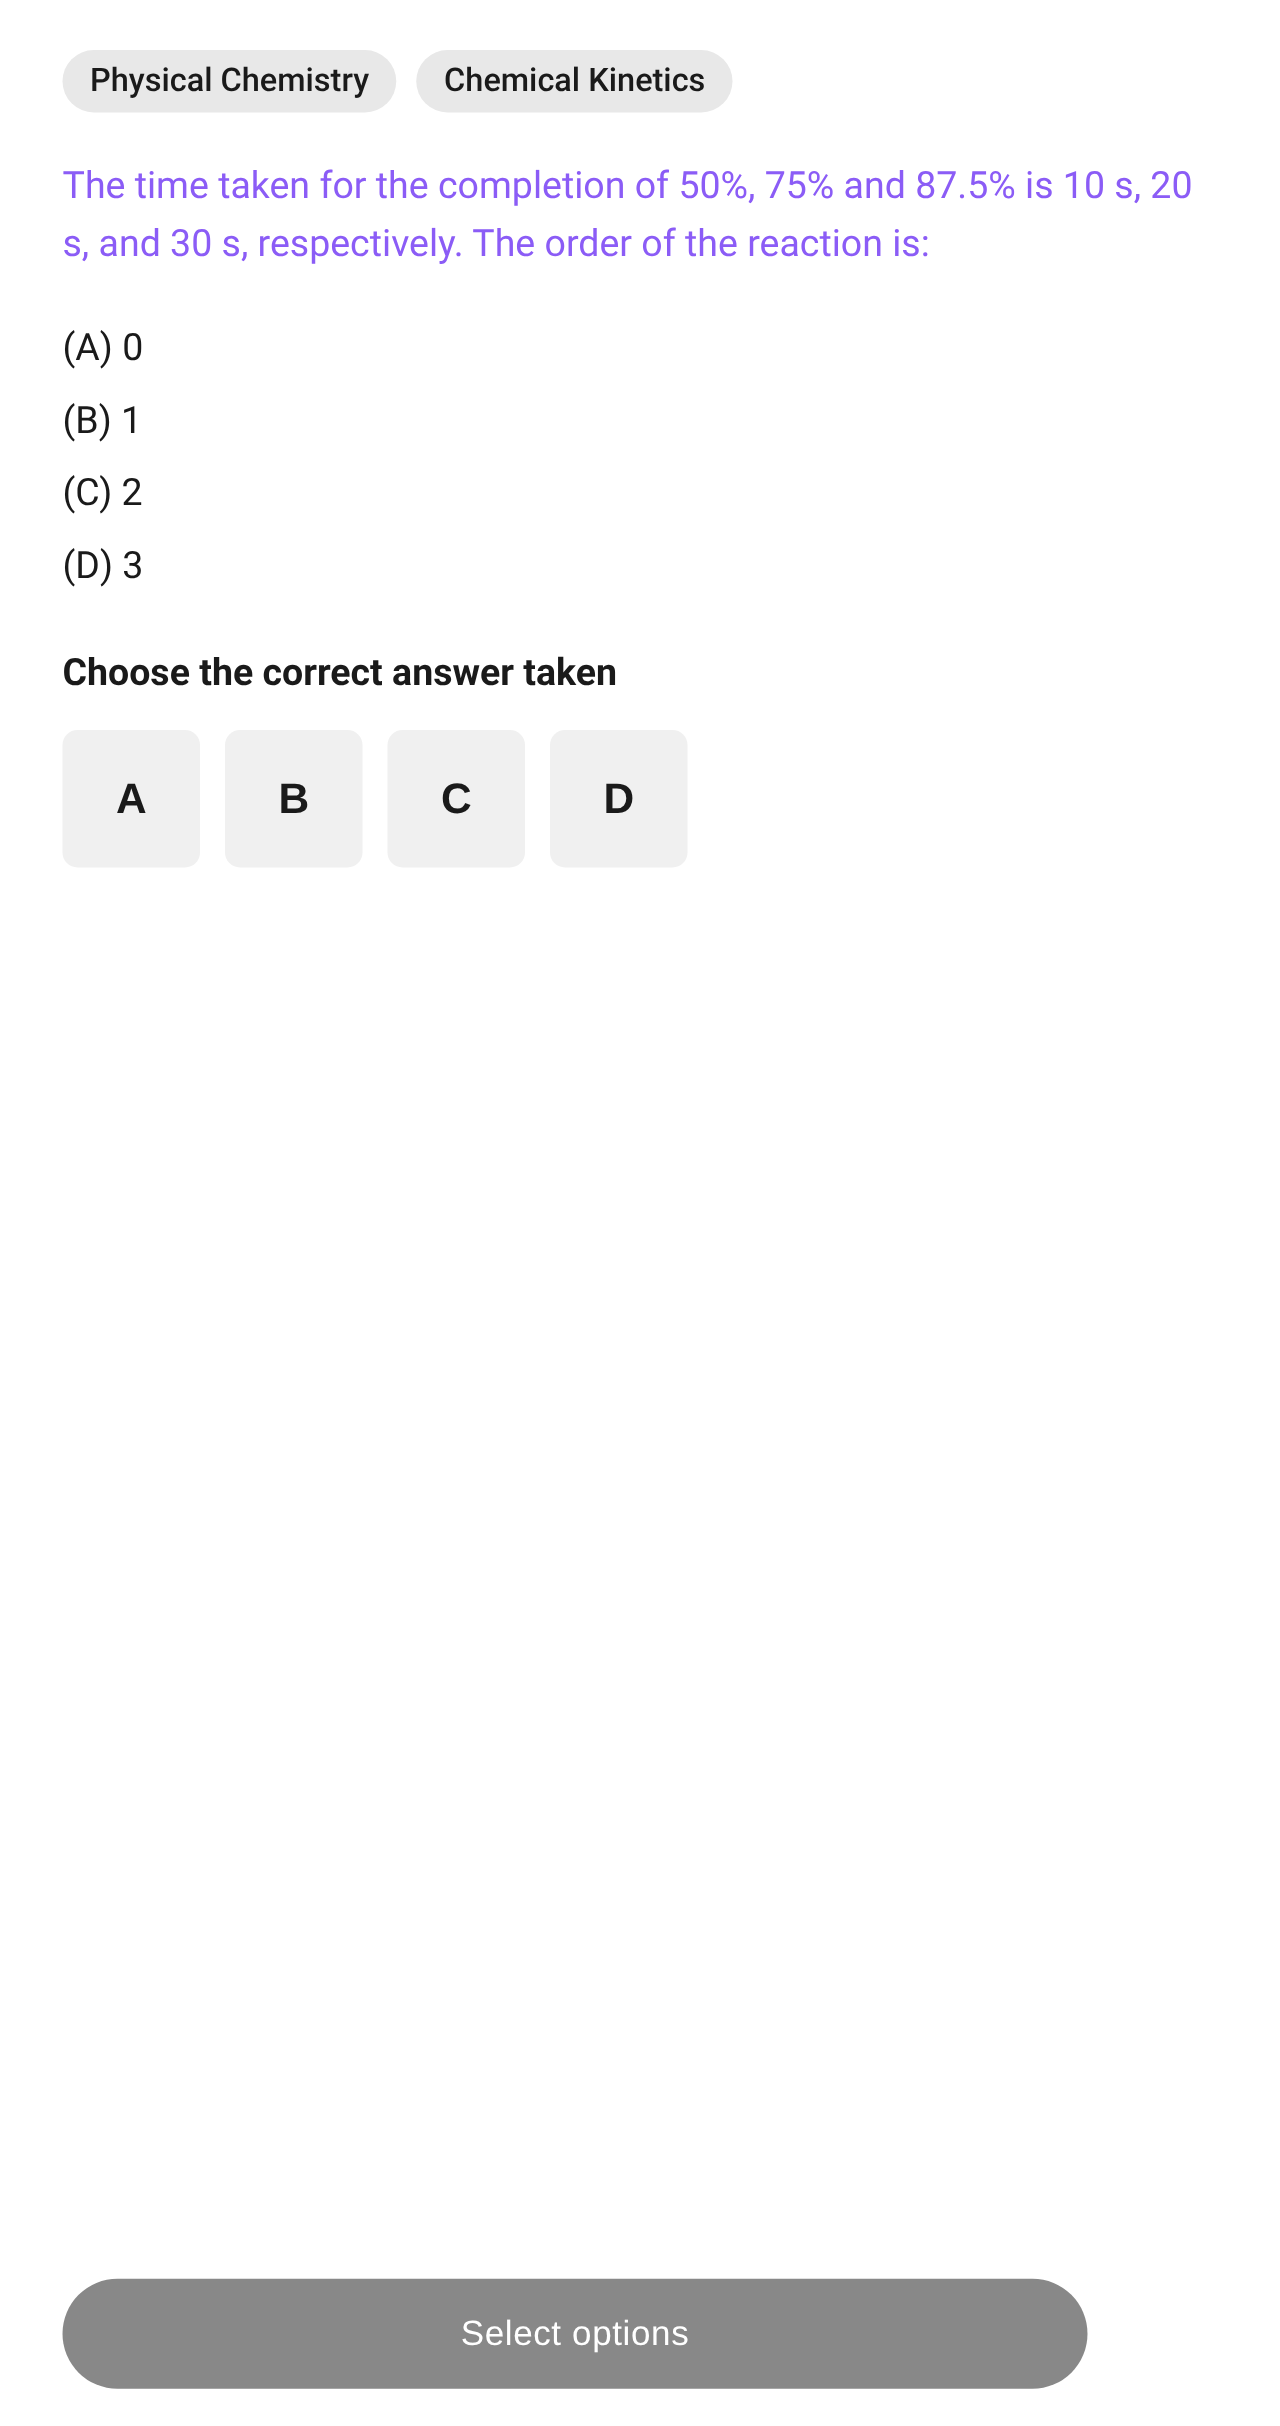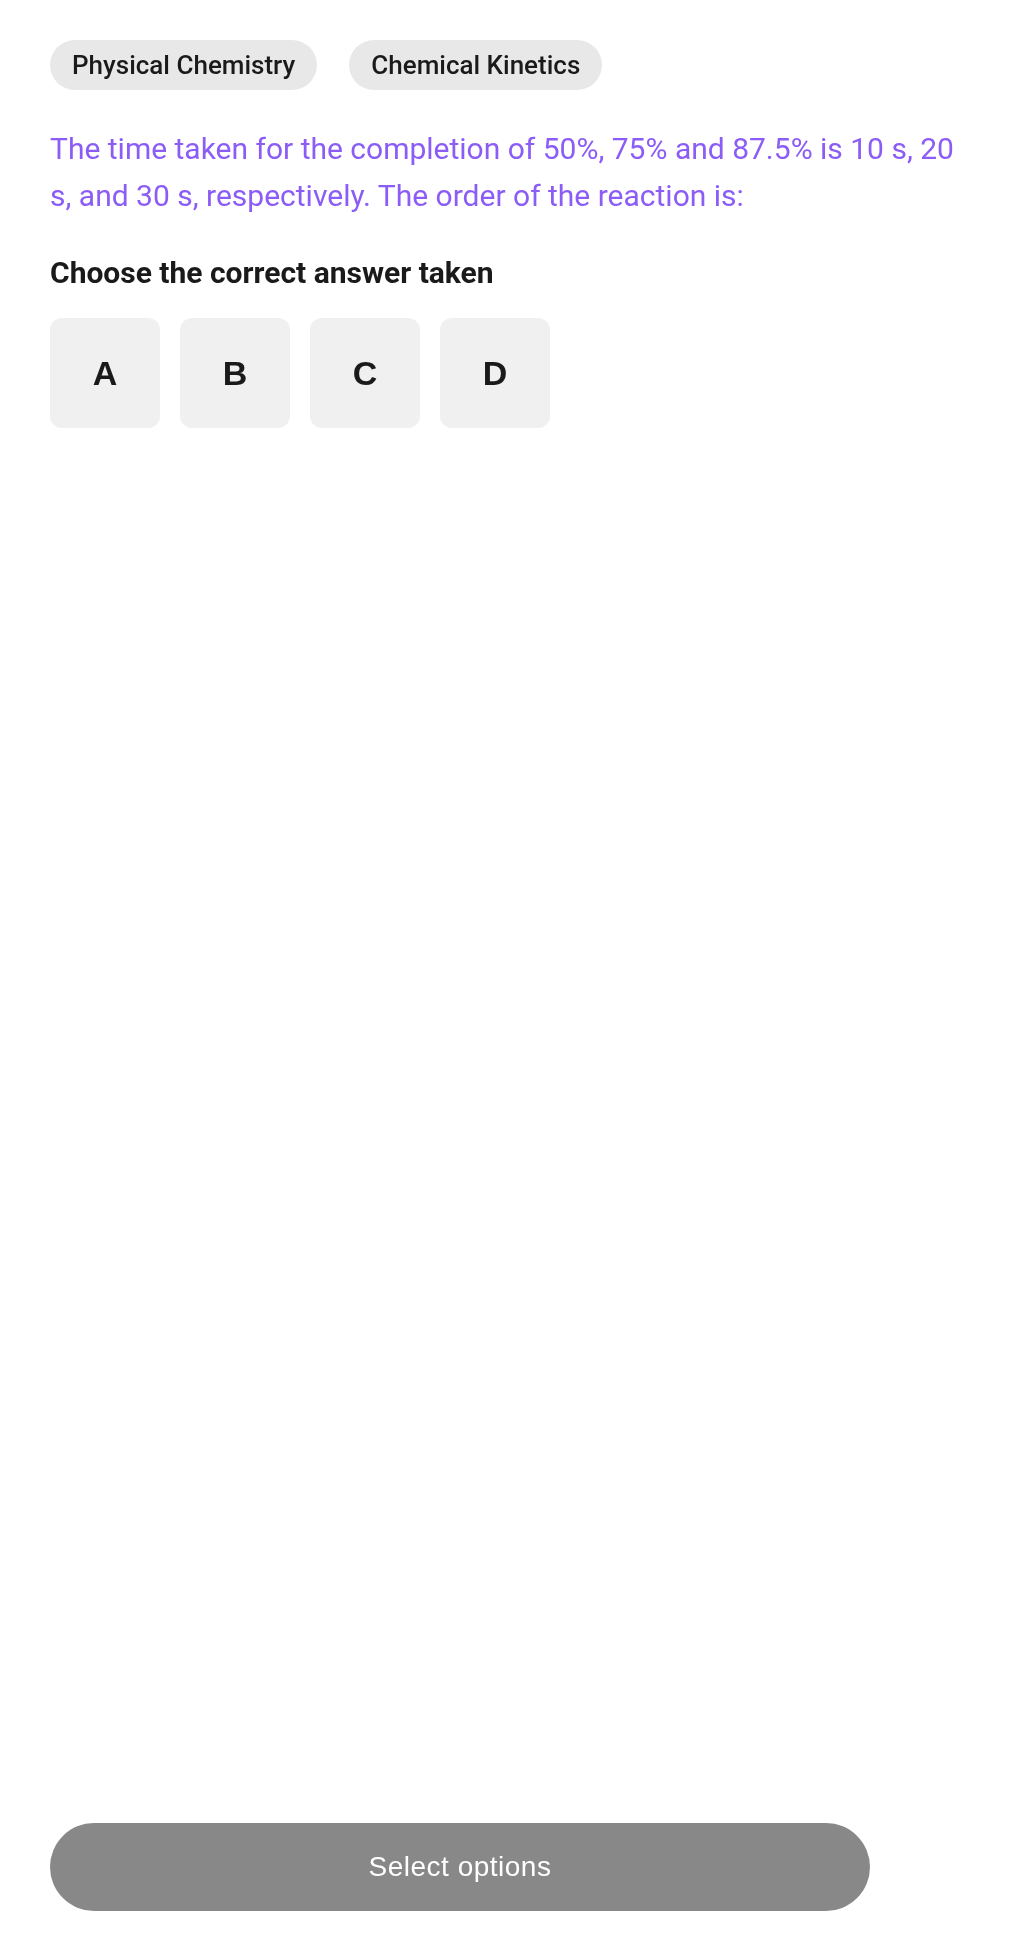--- a/index.html
+++ b/index.html
@@ -21,21 +21,21 @@
       width: 100%;
       min-height: 1941px;
       background: #ffffff;
       padding: 40px 50px 120px 50px;
       position: relative;
     }
 
     .tags-row {
       display: flex;
       flex-direction: row;
-      gap: 32px;
+      gap: 16px;
       margin-bottom: 36px;
     }
 
     .tag {
       background-color: #e8e8e8;
       border-radius: 50px;
       padding: 10px 22px;
       font-size: 26px;
       font-weight: 500;
       color: #1a1a1a;
@@ -120,20 +120,26 @@
 
 <div class="page-container">
 
   <div class="tags-row">
     <span class="tag">Physical Chemistry</span>
     <span class="tag">Chemical Kinetics</span>
   </div>
 
   <p class="question-text">The time taken for the completion of 50%, 75% and 87.5% is 10 s, 20 s, and 30 s, respectively. The order of the reaction is:</p>
 
+  <ul class="options-list">
+    <li>(A) 0</li>
+    <li>(B) 1</li>
+    <li>(C) 2</li>
+    <li>(D) 3</li>
+  </ul>
 
   <div class="choose-label">Choose the correct answer taken</div>
 
   <div class="answer-buttons">
     <button class="answer-btn">A</button>
     <button class="answer-btn">B</button>
     <button class="answer-btn">C</button>
     <button class="answer-btn">D</button>
   </div>
 

